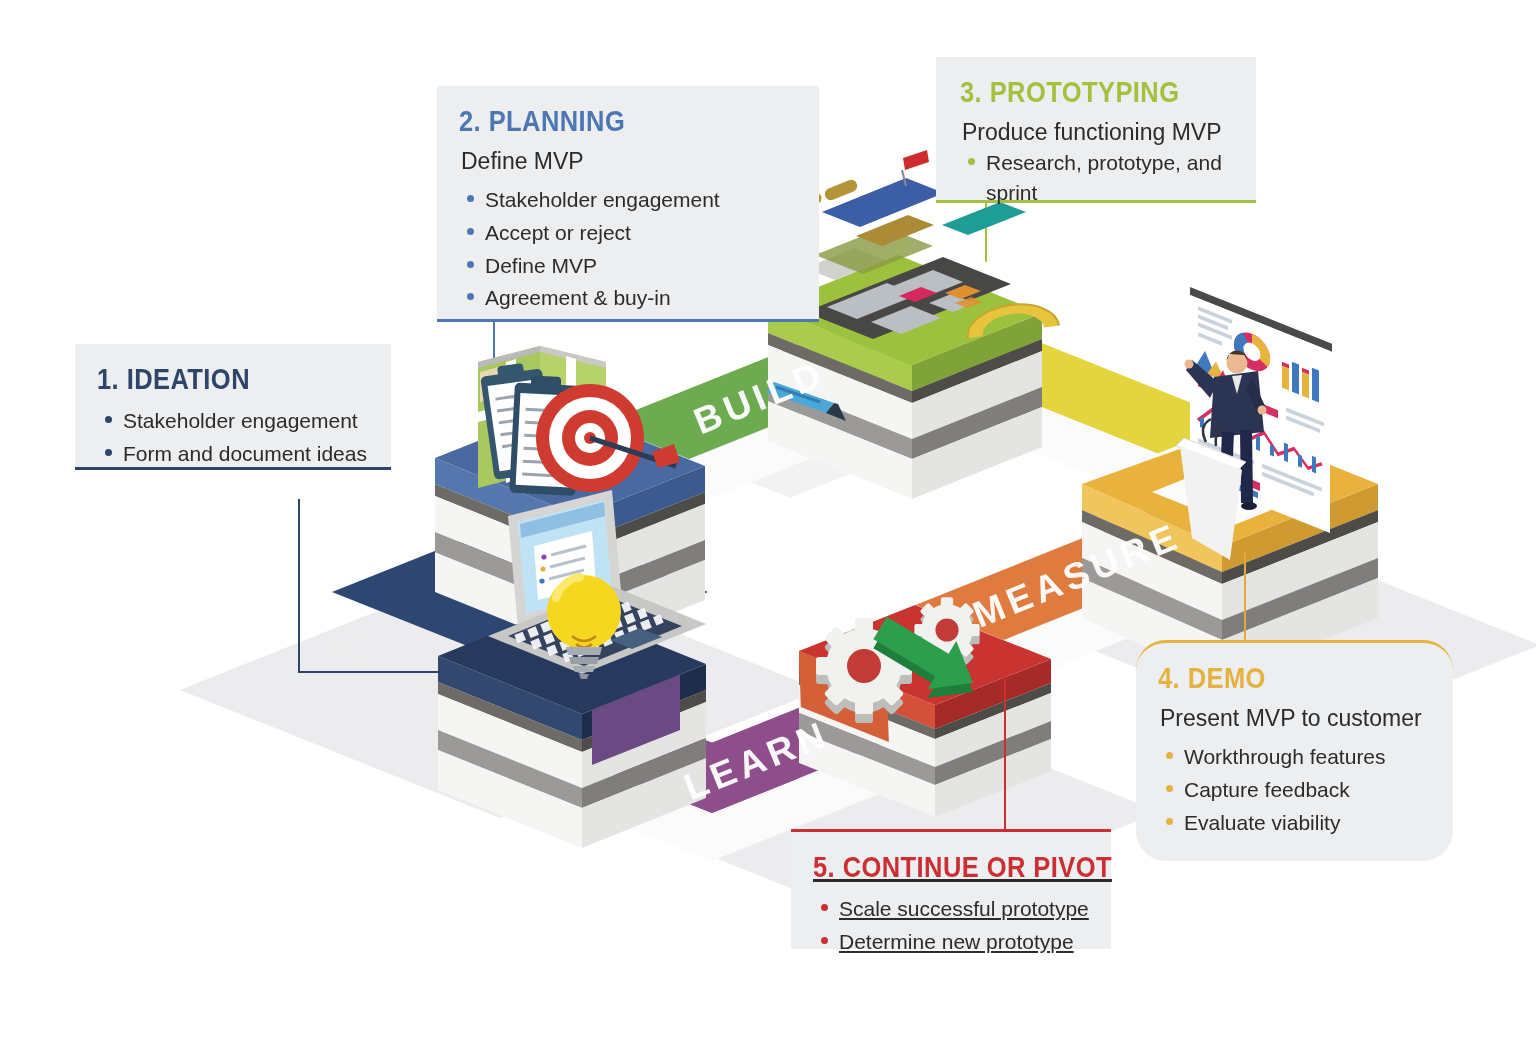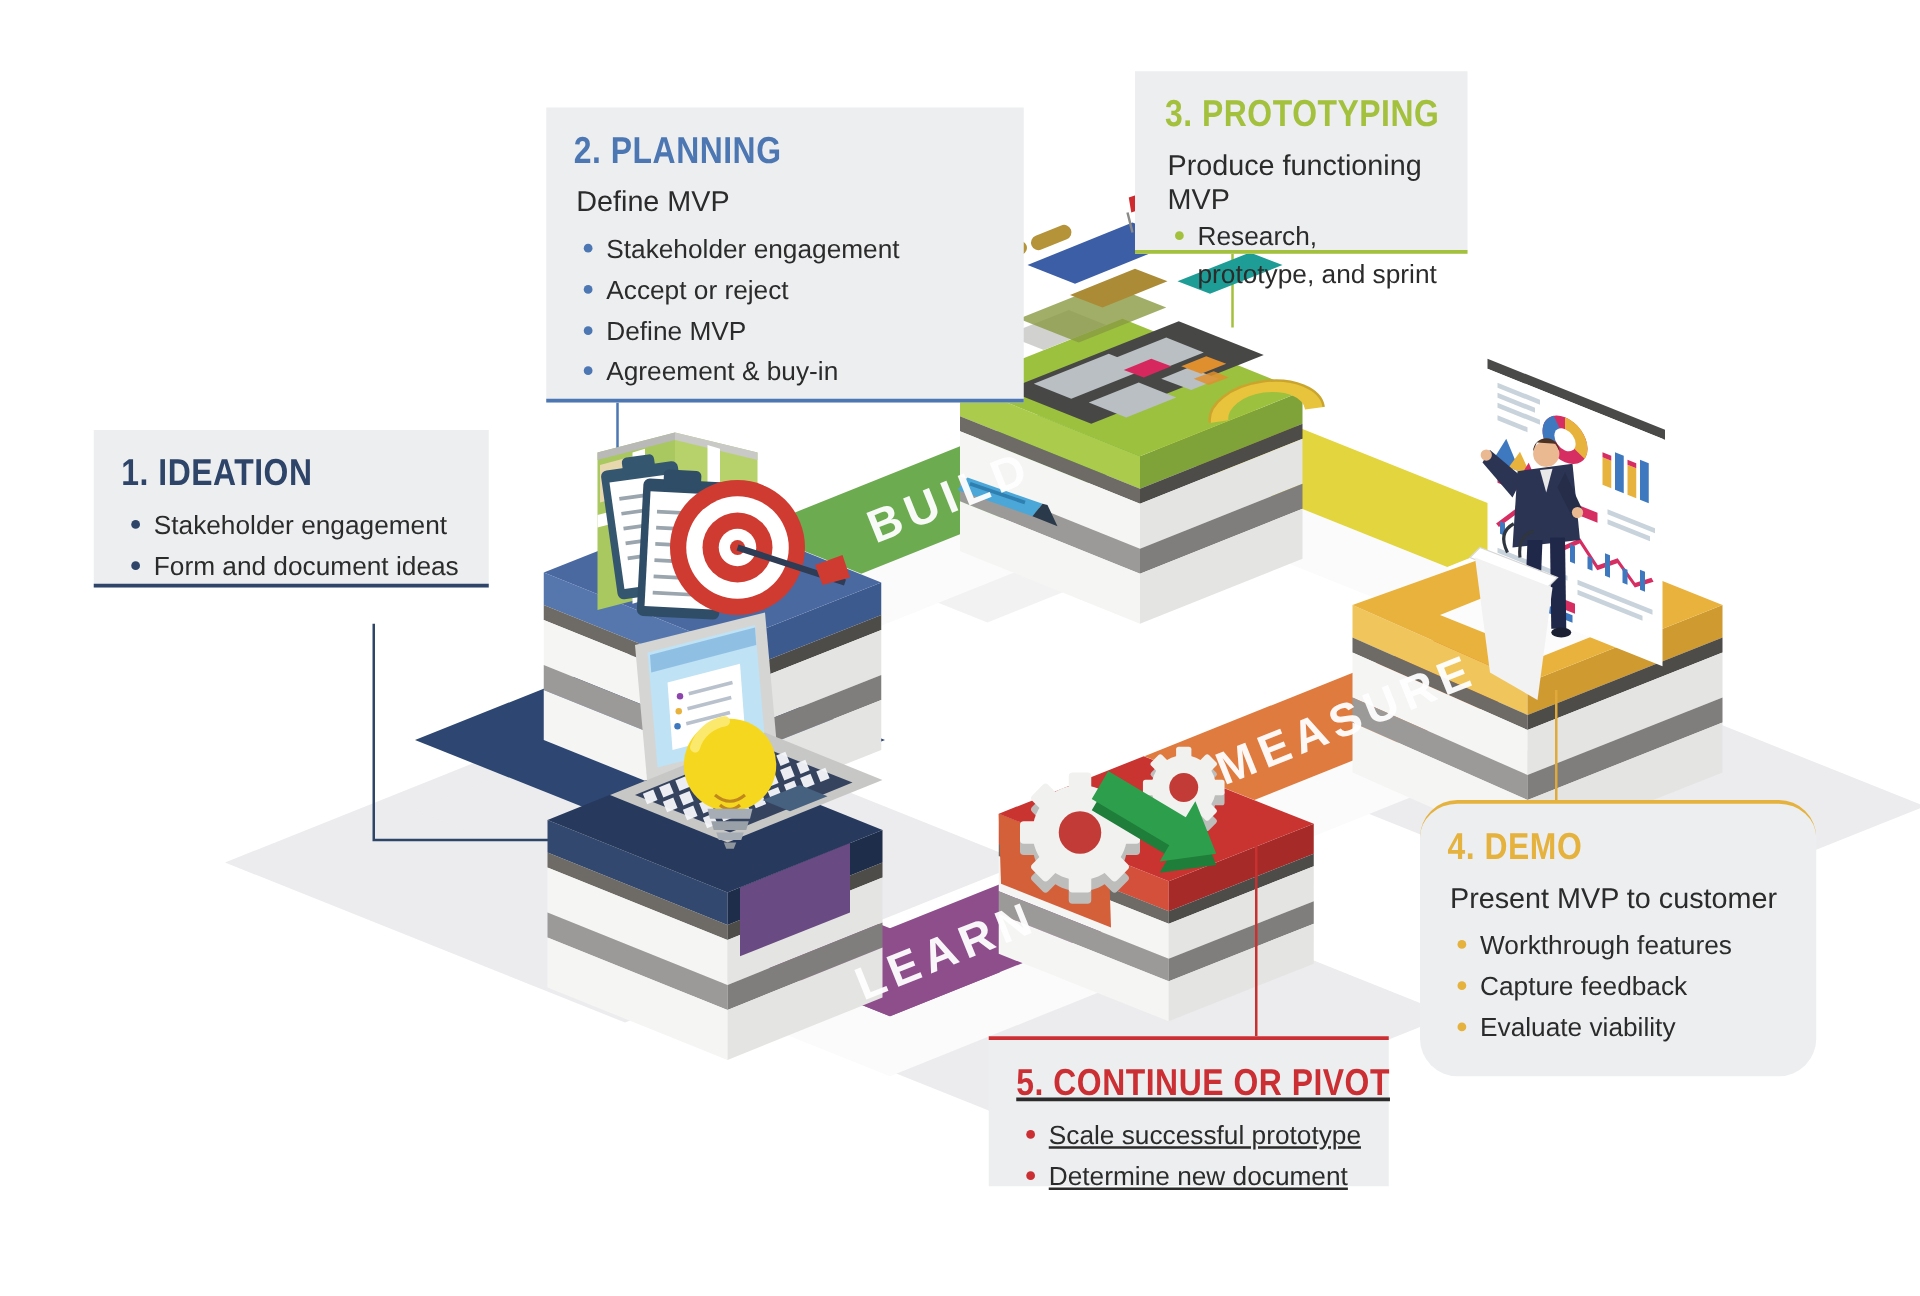--- a/index.html
+++ b/index.html
@@ -385,21 +385,21 @@
   <h2>2. PLANNING</h2>
   <p class="sub">Define MVP</p>
   <ul>
     <li>Stakeholder engagement</li>
     <li>Accept or reject</li>
     <li>Define MVP</li>
     <li>Agreement &amp; buy-in</li>
   </ul>
 </div>
 
-<div class="callout b-bottom" style="left: 908px; top: 57px; width: 266px; height: 146px; padding-left: 24px; --accent: #a4c13d;">
+<div class="callout b-bottom" style="left: 936px; top: 57px; width: 320px; height: 146px; padding-left: 24px; --accent: #a4c13d;">
   <h2>3. PROTOTYPING</h2>
   <p class="sub" style="margin-bottom:2px;">Produce functioning MVP</p>
   <ul>
     <li>Research, prototype, and sprint</li>
   </ul>
 </div>
 
 <div class="callout b-top" style="left: 1136px; top: 640px; width: 317px; height: 221px; border-radius: 30px; --accent: #e5b23e;">
   <h2>4. DEMO</h2>
   <p class="sub">Present MVP to customer</p>
@@ -407,17 +407,17 @@
     <li>Workthrough features</li>
     <li>Capture feedback</li>
     <li>Evaluate viability</li>
   </ul>
 </div>
 
 <div class="callout b-top" style="left: 791px; top: 829px; width: 320px; height: 120px; text-decoration: underline; --accent: #cb2f33;">
   <h2>5. CONTINUE OR PIVOT</h2>
   <ul>
     <li>Scale successful prototype</li>
-    <li>Determine new document</li>
+    <li>Determine new prototype</li>
   </ul>
 </div>
 
 </div>
 
 </body></html>

